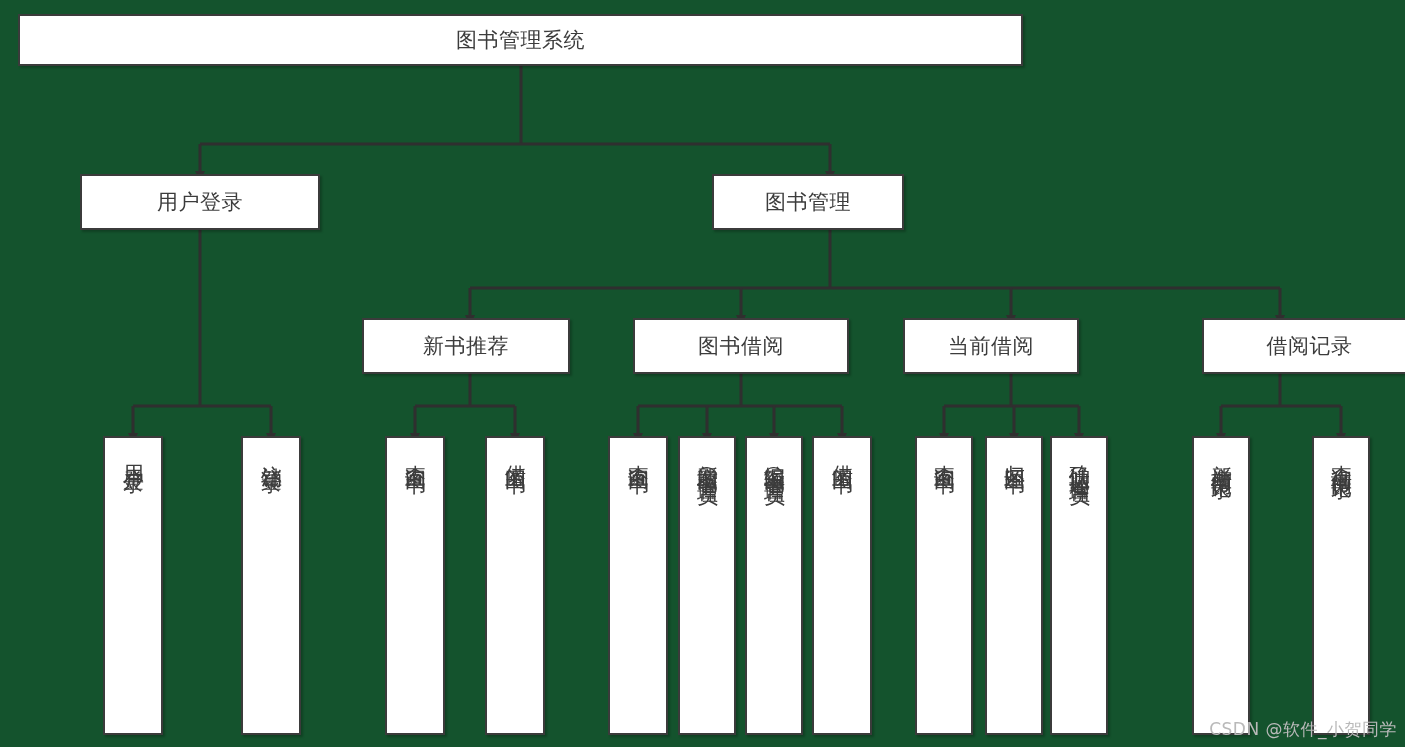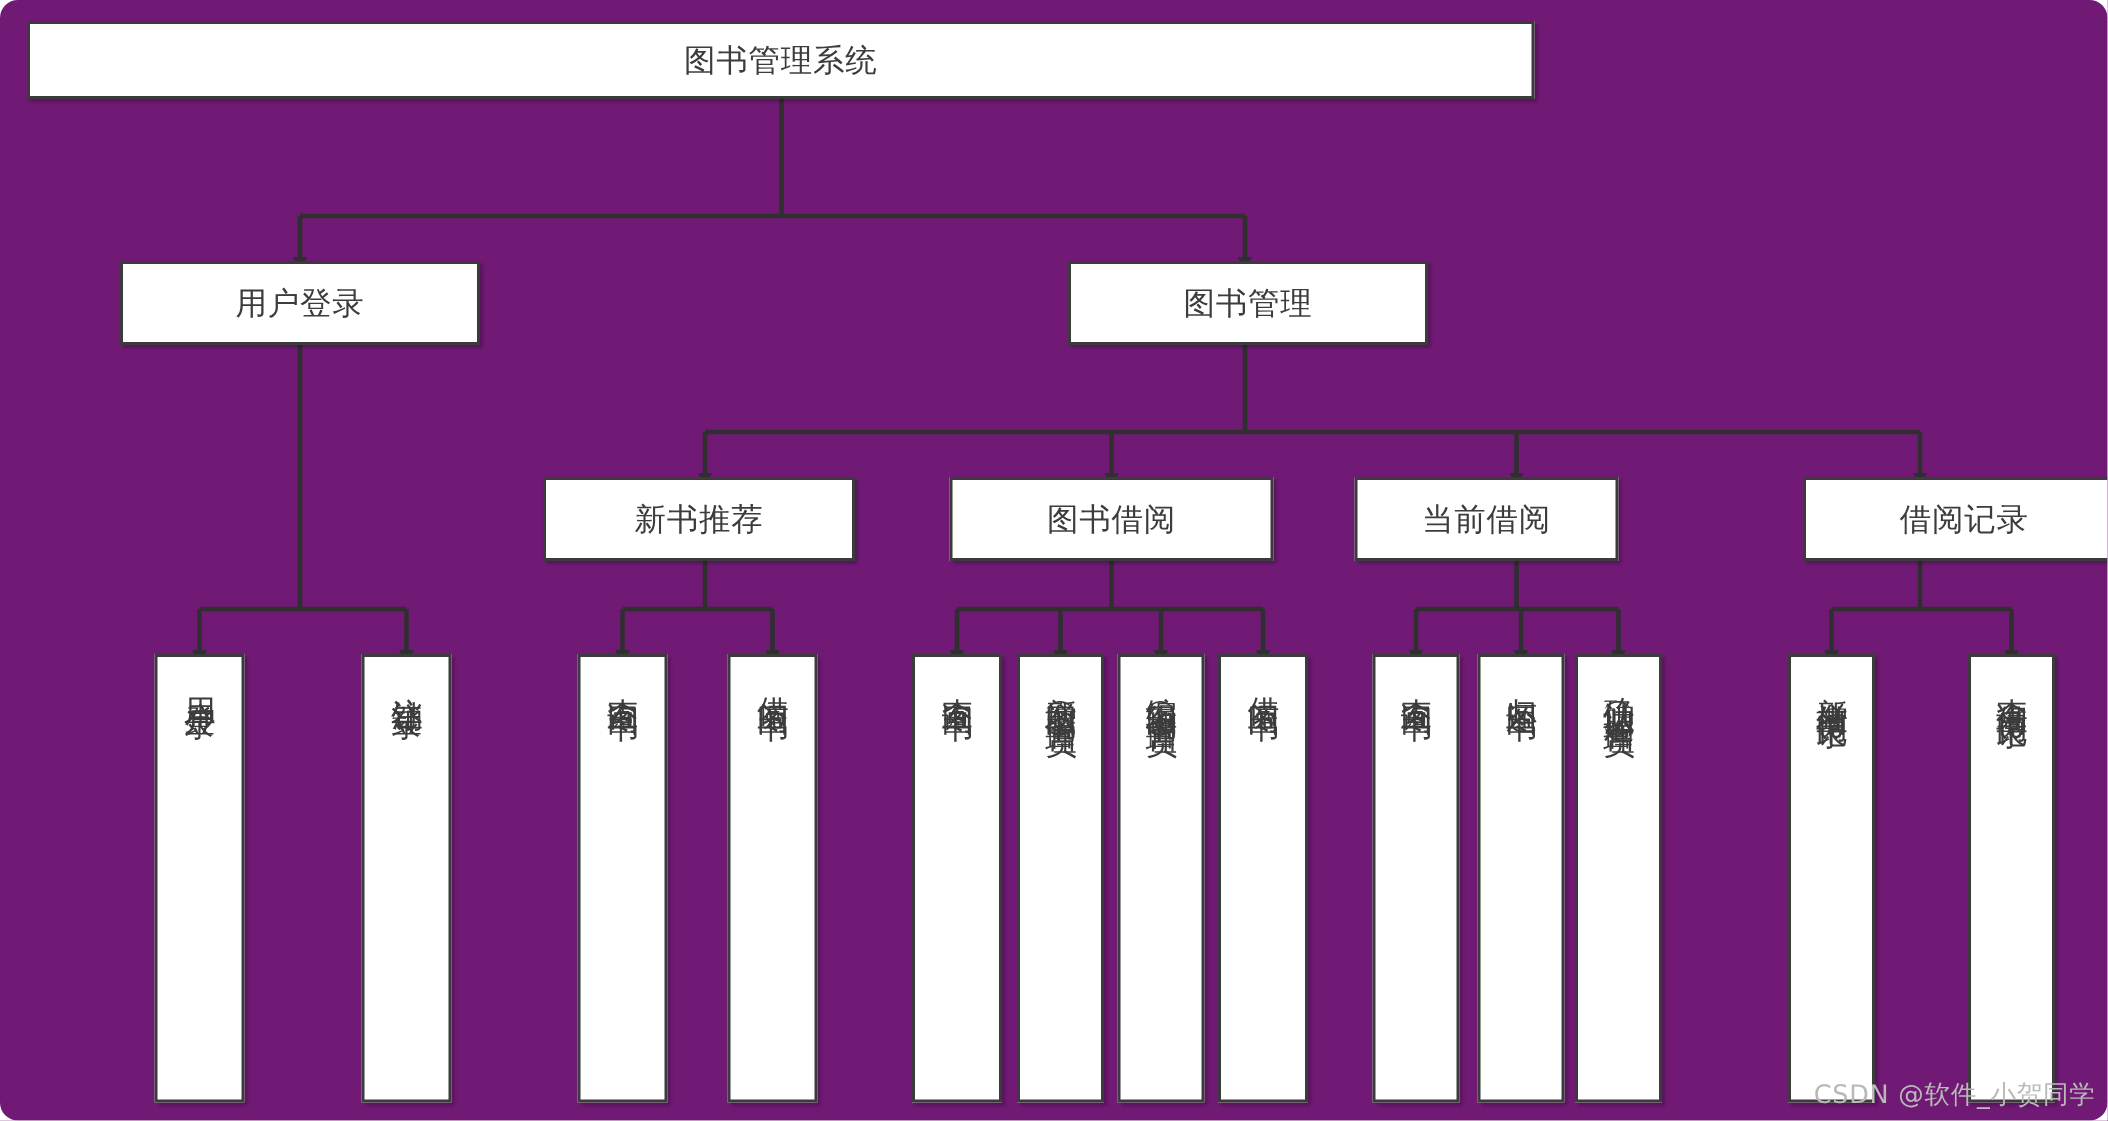--- a/index.html
+++ b/index.html
@@ -7,23 +7,22 @@
     padding: 0;
     background: #ffffff;
   }
   body {
     font-family: "DejaVu Sans", "Liberation Sans", sans-serif;
   }
   #canvas {
     position: relative;
     width: 1405px;
     height: 747px;
-    background: #701a75;
+    background: #14532d;
     overflow: hidden;
-    border-radius: 12px;
   }
   svg#wires {
     position: absolute;
     left: 0;
     top: 0;
     width: 1405px;
     height: 747px;
     pointer-events: none;
   }
   .node {
@@ -116,21 +115,21 @@
       </g>
   </svg>
 
   <div id="nodes-layer">
       <div class="node" style="left: 18px; top: 14px; width: 1005px; height: 52px;">
         <span class="label">图书管理系统</span>
       </div>
       <div class="node" style="left: 80px; top: 174px; width: 240px; height: 56px;">
         <span class="label">用户登录</span>
       </div>
-      <div class="node" style="left: 712px; top: 174px; width: 240px; height: 56px;">
+      <div class="node" style="left: 712px; top: 174px; width: 192px; height: 56px;">
         <span class="label">图书管理</span>
       </div>
       <div class="node" style="left: 362px; top: 318px; width: 208px; height: 56px;">
         <span class="label">新书推荐</span>
       </div>
       <div class="node" style="left: 633px; top: 318px; width: 216px; height: 56px;">
         <span class="label">图书借阅</span>
       </div>
       <div class="node" style="left: 903px; top: 318px; width: 176px; height: 56px;">
         <span class="label">当前借阅</span>

